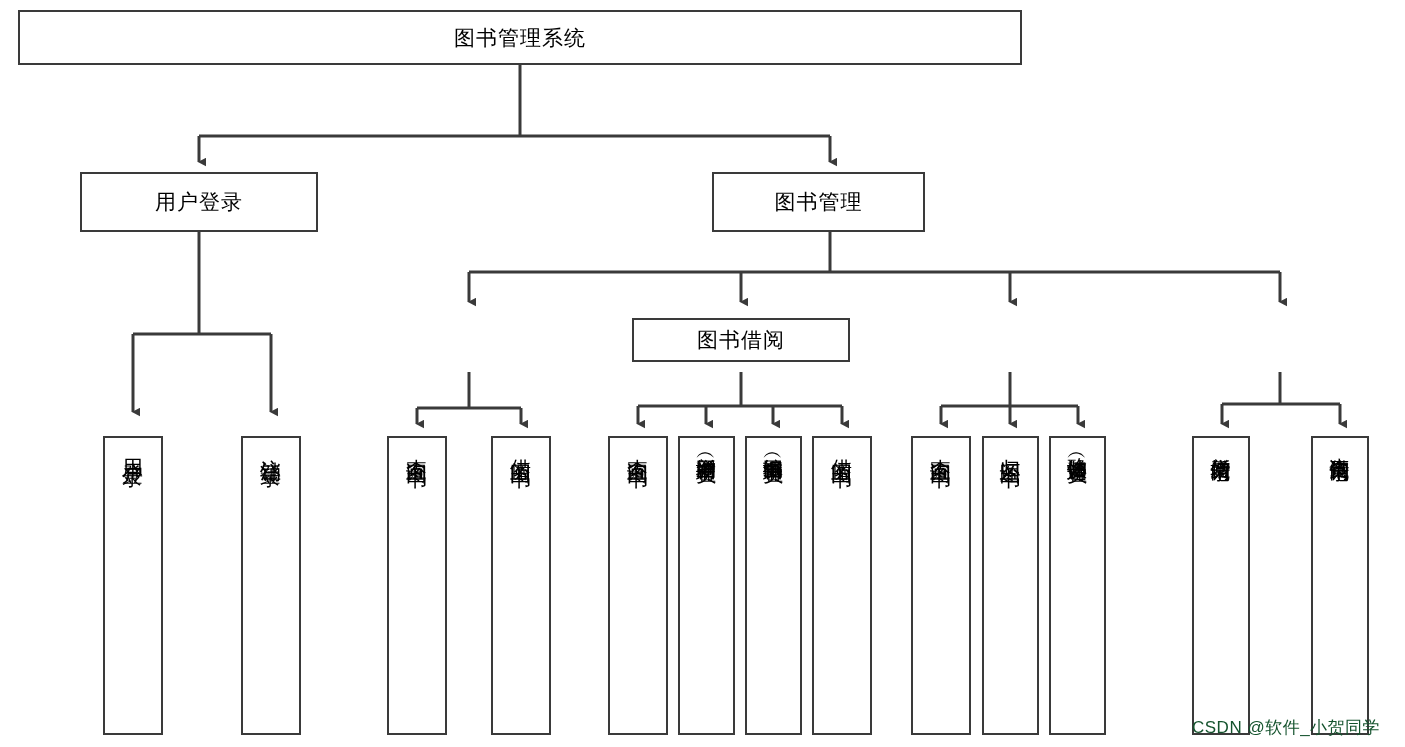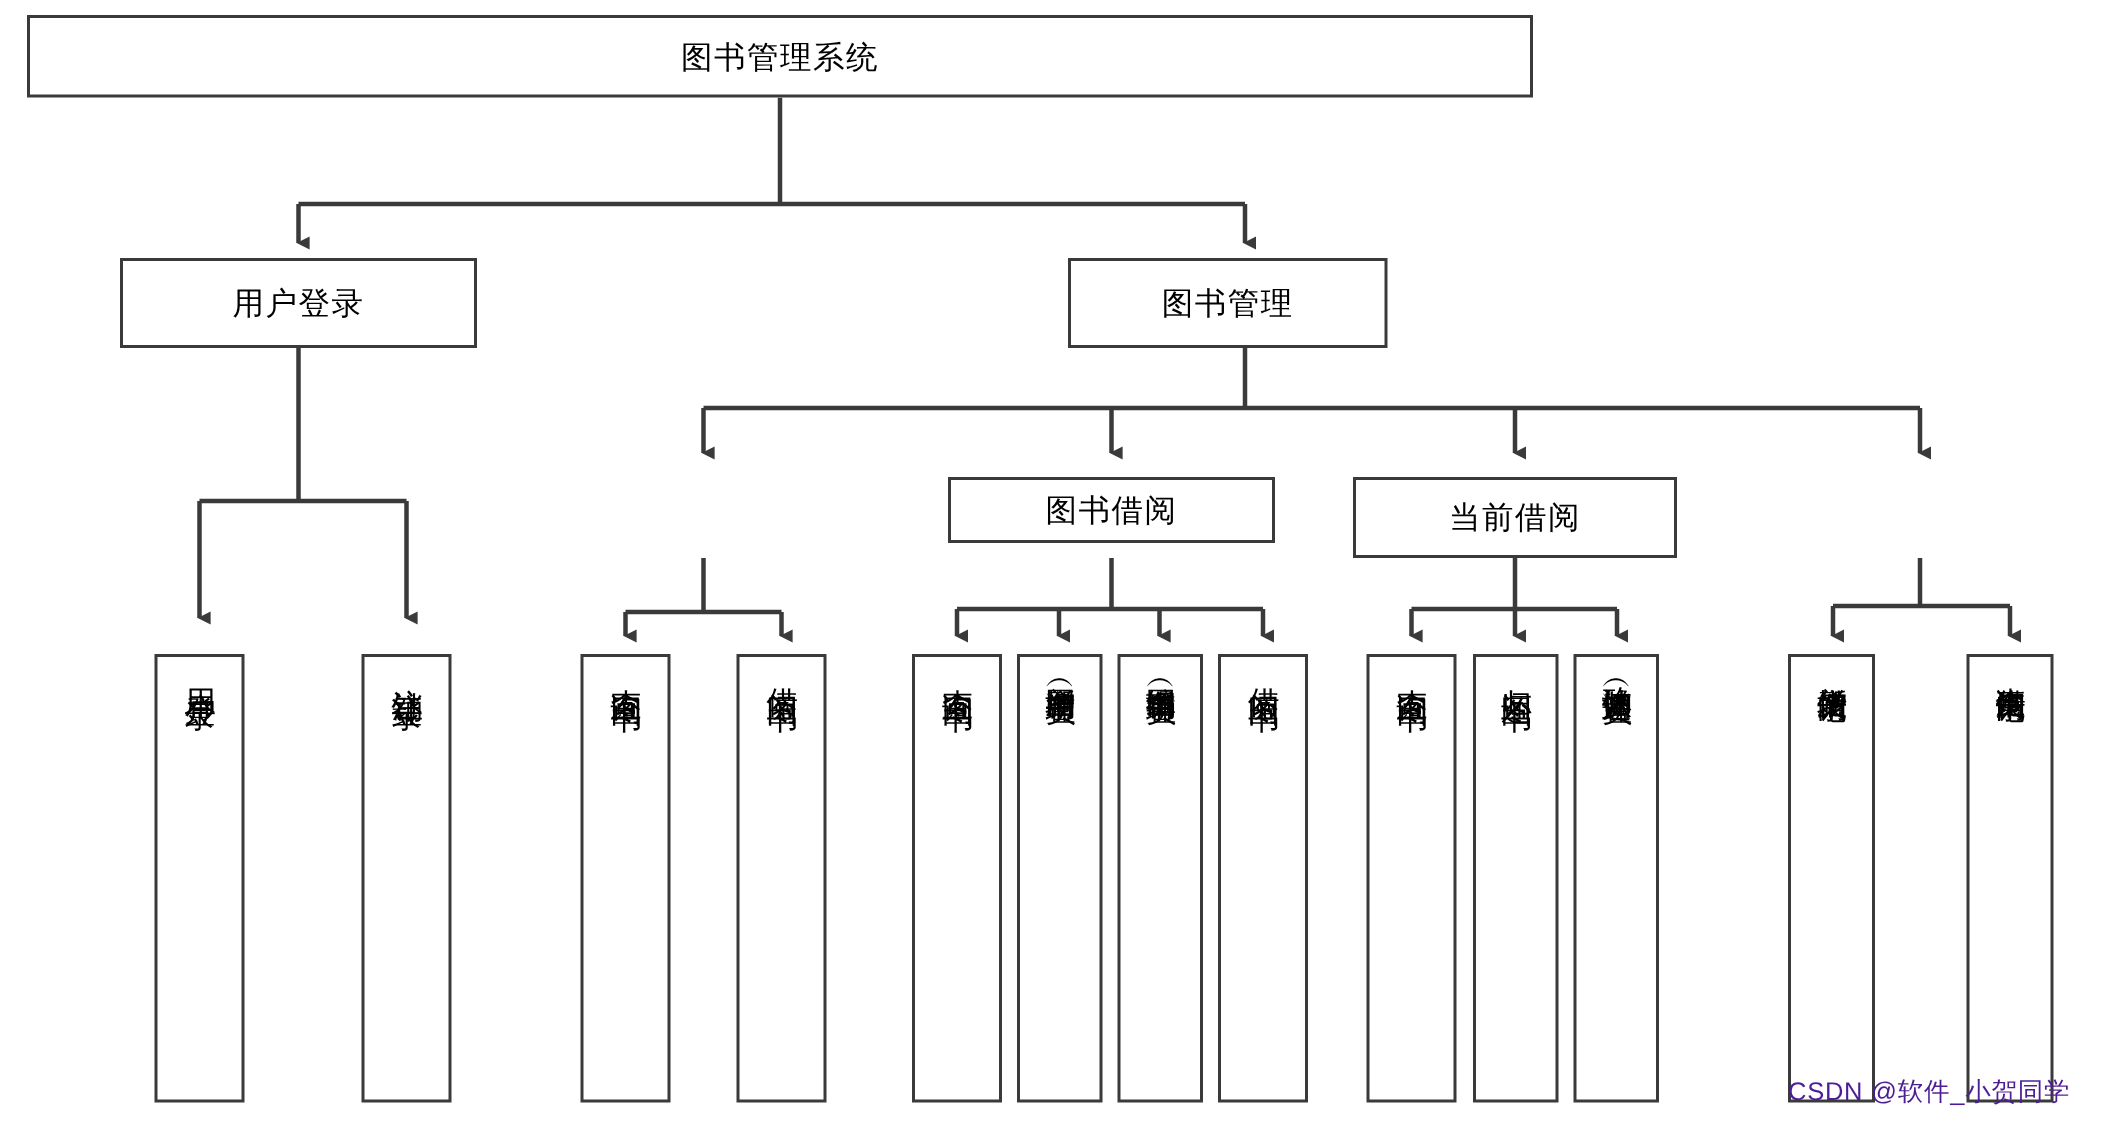--- a/index.html
+++ b/index.html
@@ -50,21 +50,21 @@
   }
   .node.vert.tall {
     font-size: 20px;
     letter-spacing: 1px;
   }
   .node.vert > span {
     display: block;
   }
   .watermark {
     position: absolute;
-    color: #4c1d95;
+    color: #14532d;
     font-size: 17px;
     white-space: nowrap;
     letter-spacing: 0.5px;
   }
 </style>
 </head>
 <body>
 
 <div id="canvas">
 
@@ -129,23 +129,20 @@
 
   <div class="node horiz" style="left:712px; top:172px; width:213px; height:60px;">
     <span>图书管理</span>
   </div>
 
 
   <div class="node horiz" style="left:632px; top:318px; width:218px; height:44px;">
     <span>图书借阅</span>
   </div>
 
-  <div class="node horiz" style="left:902px; top:318px; width:216px; height:54px;">
-    <span>当前借阅</span>
-  </div>
 
 
   <div class="node vert" style="left:103px; top:436px; width:60px; height:299px;">
     <span>用户登录</span>
   </div>
 
   <div class="node vert" style="left:241px; top:436px; width:60px; height:299px;">
     <span>注销登录</span>
   </div>
 

